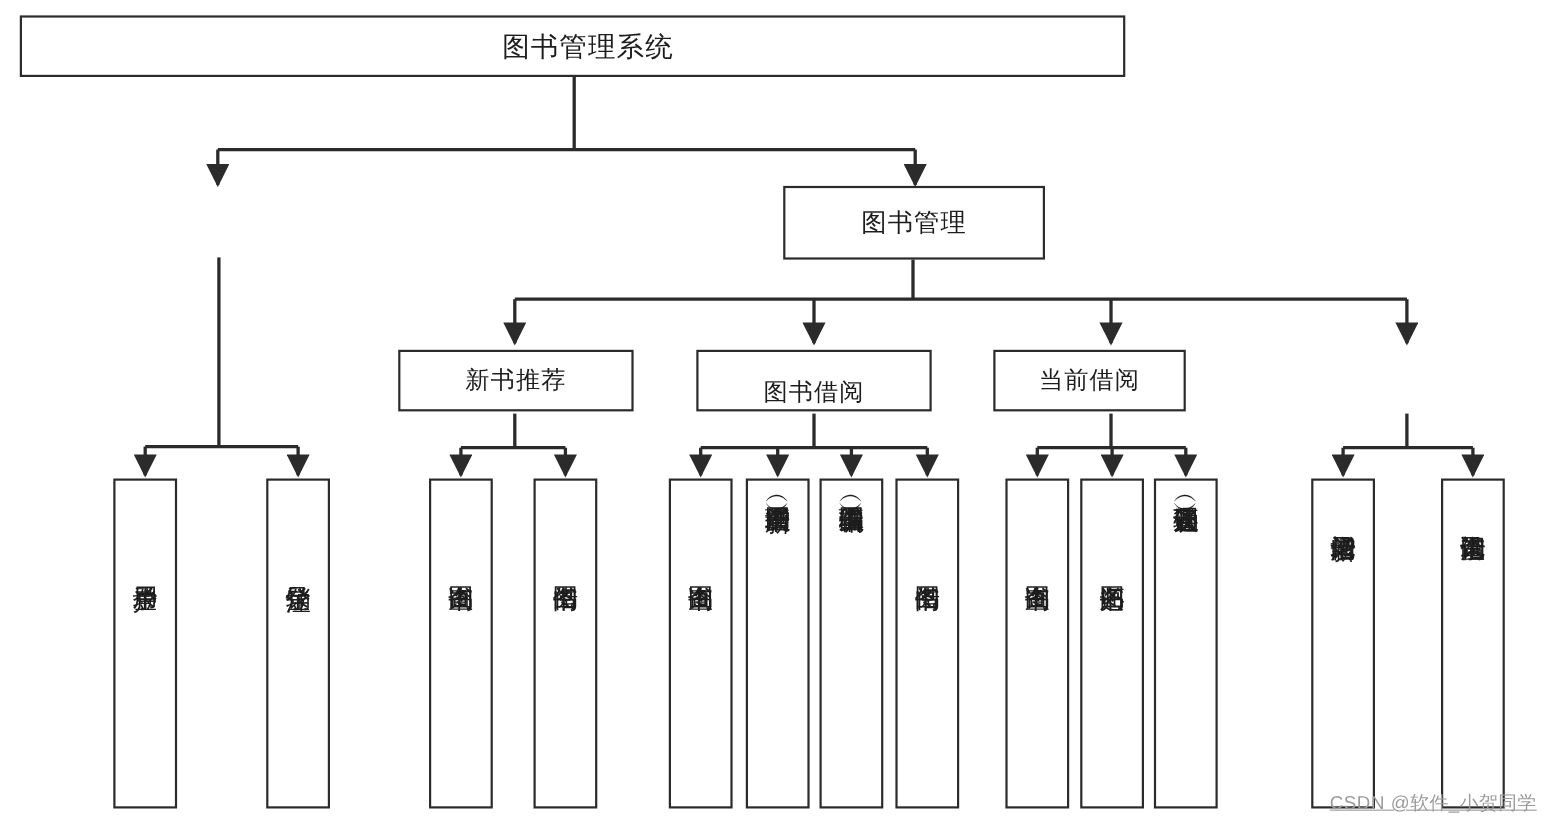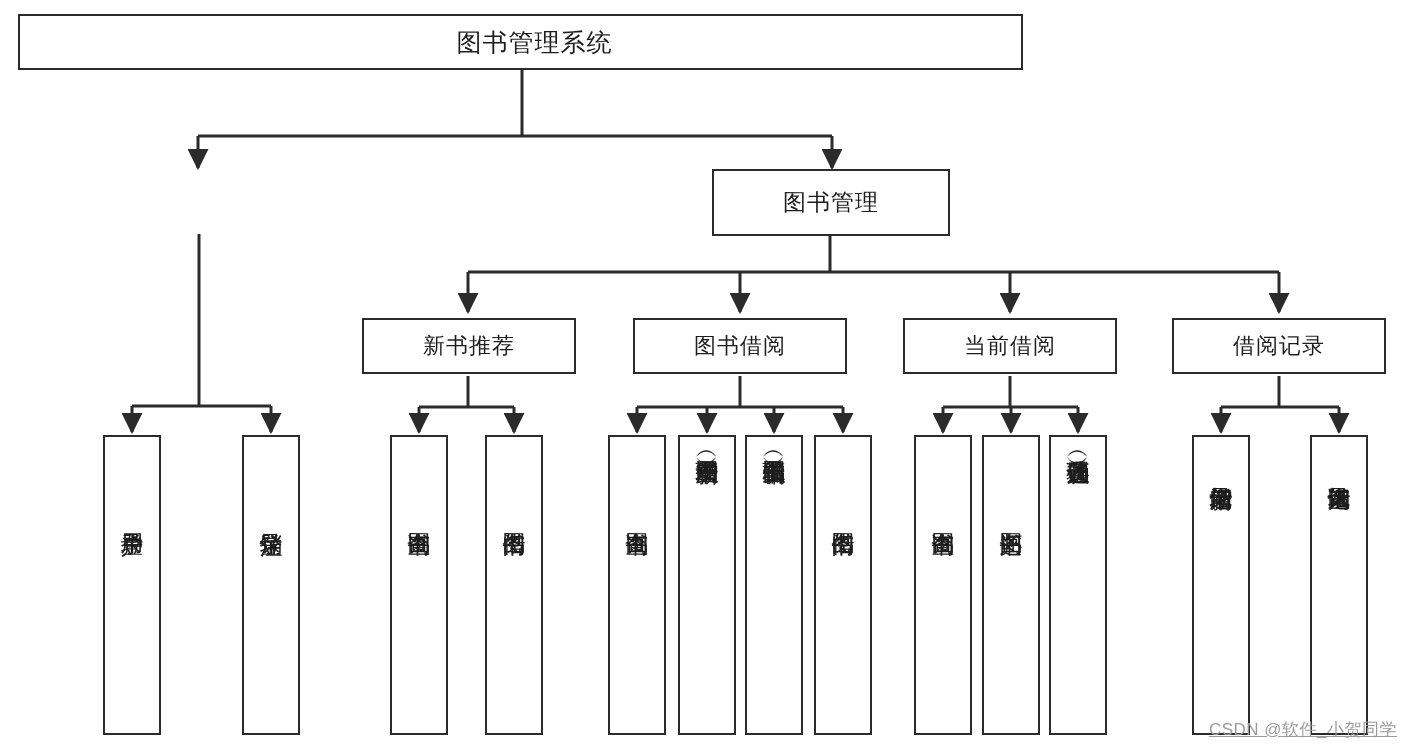--- a/index.html
+++ b/index.html
@@ -139,28 +139,25 @@
     <span>图书管理系统</span>
   </div>
 
   <div class="node level1" style="left:712px; top:169px; width:238px; height:67px;">
     <span>图书管理</span>
   </div>
 
   <div class="node level2" style="left:362px; top:318px; width:214px; height:56px;">
     <span>新书推荐</span>
   </div>
-  <div class="node level2" style="left:633px; top:318px; width:214px; height:56px;">
+  <div class="node level2" style="left:633px; top:318px; width:214px; height:56px;align-items:flex-end;">
     <span>图书借阅</span>
   </div>
-  <div class="node level2" style="left:903px; top:318px; width:214px; height:56px;">
+  <div class="node level2" style="left:903px; top:318px; width:175px; height:56px;">
     <span>当前借阅</span>
-  </div>
-  <div class="node level2" style="left:1172px; top:318px; width:214px; height:56px;">
-    <span>借阅记录</span>
   </div>
 
   <div class="node leaf leaf-mid" style="left:103px; top:435px; width:58px; height:300px; padding-top:78px;">
     <span class="vtext">用户登录</span>
   </div>
   <div class="node leaf leaf-mid" style="left:242px; top:435px; width:58px; height:300px; padding-top:78px;">
     <span class="vtext">注销登录</span>
   </div>
 
   <div class="node leaf leaf-mid" style="left:390px; top:435px; width:58px; height:300px; padding-top:78px;">

